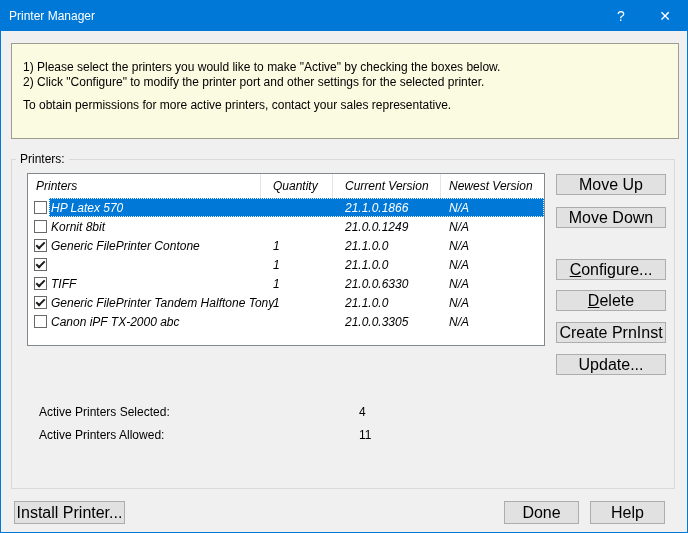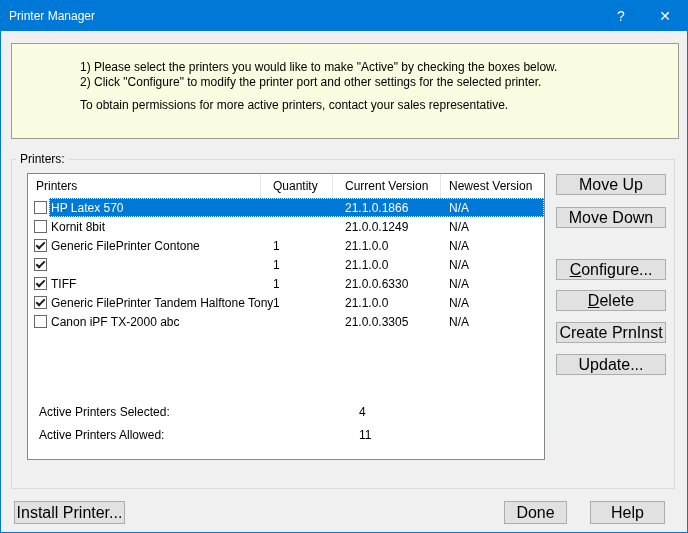--- a/index.html
+++ b/index.html
@@ -13,30 +13,30 @@
   }
   
   .titlebar { height:30px; background:var(--titlebar,#0078d7); display:flex; align-items:center; }
   .titlebar .title { color:#fff; padding-left:8px; font-size:12px; }
   .tb-spacer { flex:1; }
   .tb-btn { width:44px; height:30px; display:flex; align-items:center; justify-content:center;
             color:#fff; font-size:14px; cursor:default; }
   
   .infobox { position:absolute; left:10px; top:42px; width:668px; height:96px;
              background:var(--info_bg,#fbfbe1); border:1px solid #9c9c8f; }
-  .infobox .lines { padding:16px 10px 0 20px; line-height:15px;margin-left:48px; }
+  .infobox .lines { padding:16px 10px 0 11px; line-height:15px; }
   .infobox .line3 { margin-top:8px; }
   
   .groupbox { position:absolute; left:10px; top:158px; width:664px; height:330px;
               border:1px solid #d9d9d9; }
   .groupbox-label { position:absolute; top:-8px; left:4px; background:var(--dialog_bg,#f0f0f0);
                     padding:0 4px; line-height:14px; }
   
-  .listview { position:absolute; left:15px; top:13px; width:518px; height:287px;
-              border:1px solid #828790; background:#fff; overflow:hidden; }
+  .listview { position:absolute; left:15px; top:13px; width:518px; height:173px;
+              border:1px solid #828790; background:#fff; overflow:hidden;font-style:italic; }
   .lv-header { display:grid; grid-template-columns:233px 72px 108px 1fr; height:24px;
                align-items:center; background:#fff; }
   .lv-header .hcell { height:100%; display:flex; align-items:center; padding-left:12px;
                       border-right:1px solid #e5e5e5; }
   .lv-header .hcell:first-child { padding-left:8px; }
   .lv-header .hcell:last-child { border-right:none; padding-left:8px; }
   .lv-row { display:grid; grid-template-columns:233px 72px 108px 1fr; height:19px;
             align-items:center; position:relative; }
   .lv-row > div { position:relative; z-index:1; padding-left:12px; white-space:nowrap; }
   .lv-row > div:last-child { padding-left:8px; }
@@ -189,20 +189,20 @@
   </button>
 
   <span class="stat-label" style="top:404px">Active Printers Selected:</span>
   <span class="stat-value" style="top:404px">4</span>
   <span class="stat-label" style="top:427px">Active Printers Allowed:</span>
   <span class="stat-value" style="top:427px">11</span>
 
   <button class="btn footer-btn" style="left:13px; top:500px; width:111px;">
     <span class="btn-label">Install Printer...</span>
   </button>
-  <button class="btn footer-btn" style="left:503px; top:500px; width:63px;">
+  <button class="btn footer-btn" style="left:503px; top:500px; width:75px;">
     <span class="btn-label">Done</span>
   </button>
   <button class="btn footer-btn" style="left:589px; top:500px; width:75px;">
     <span class="btn-label">Help</span>
   </button>
 
 </div>
 
 </body></html>

